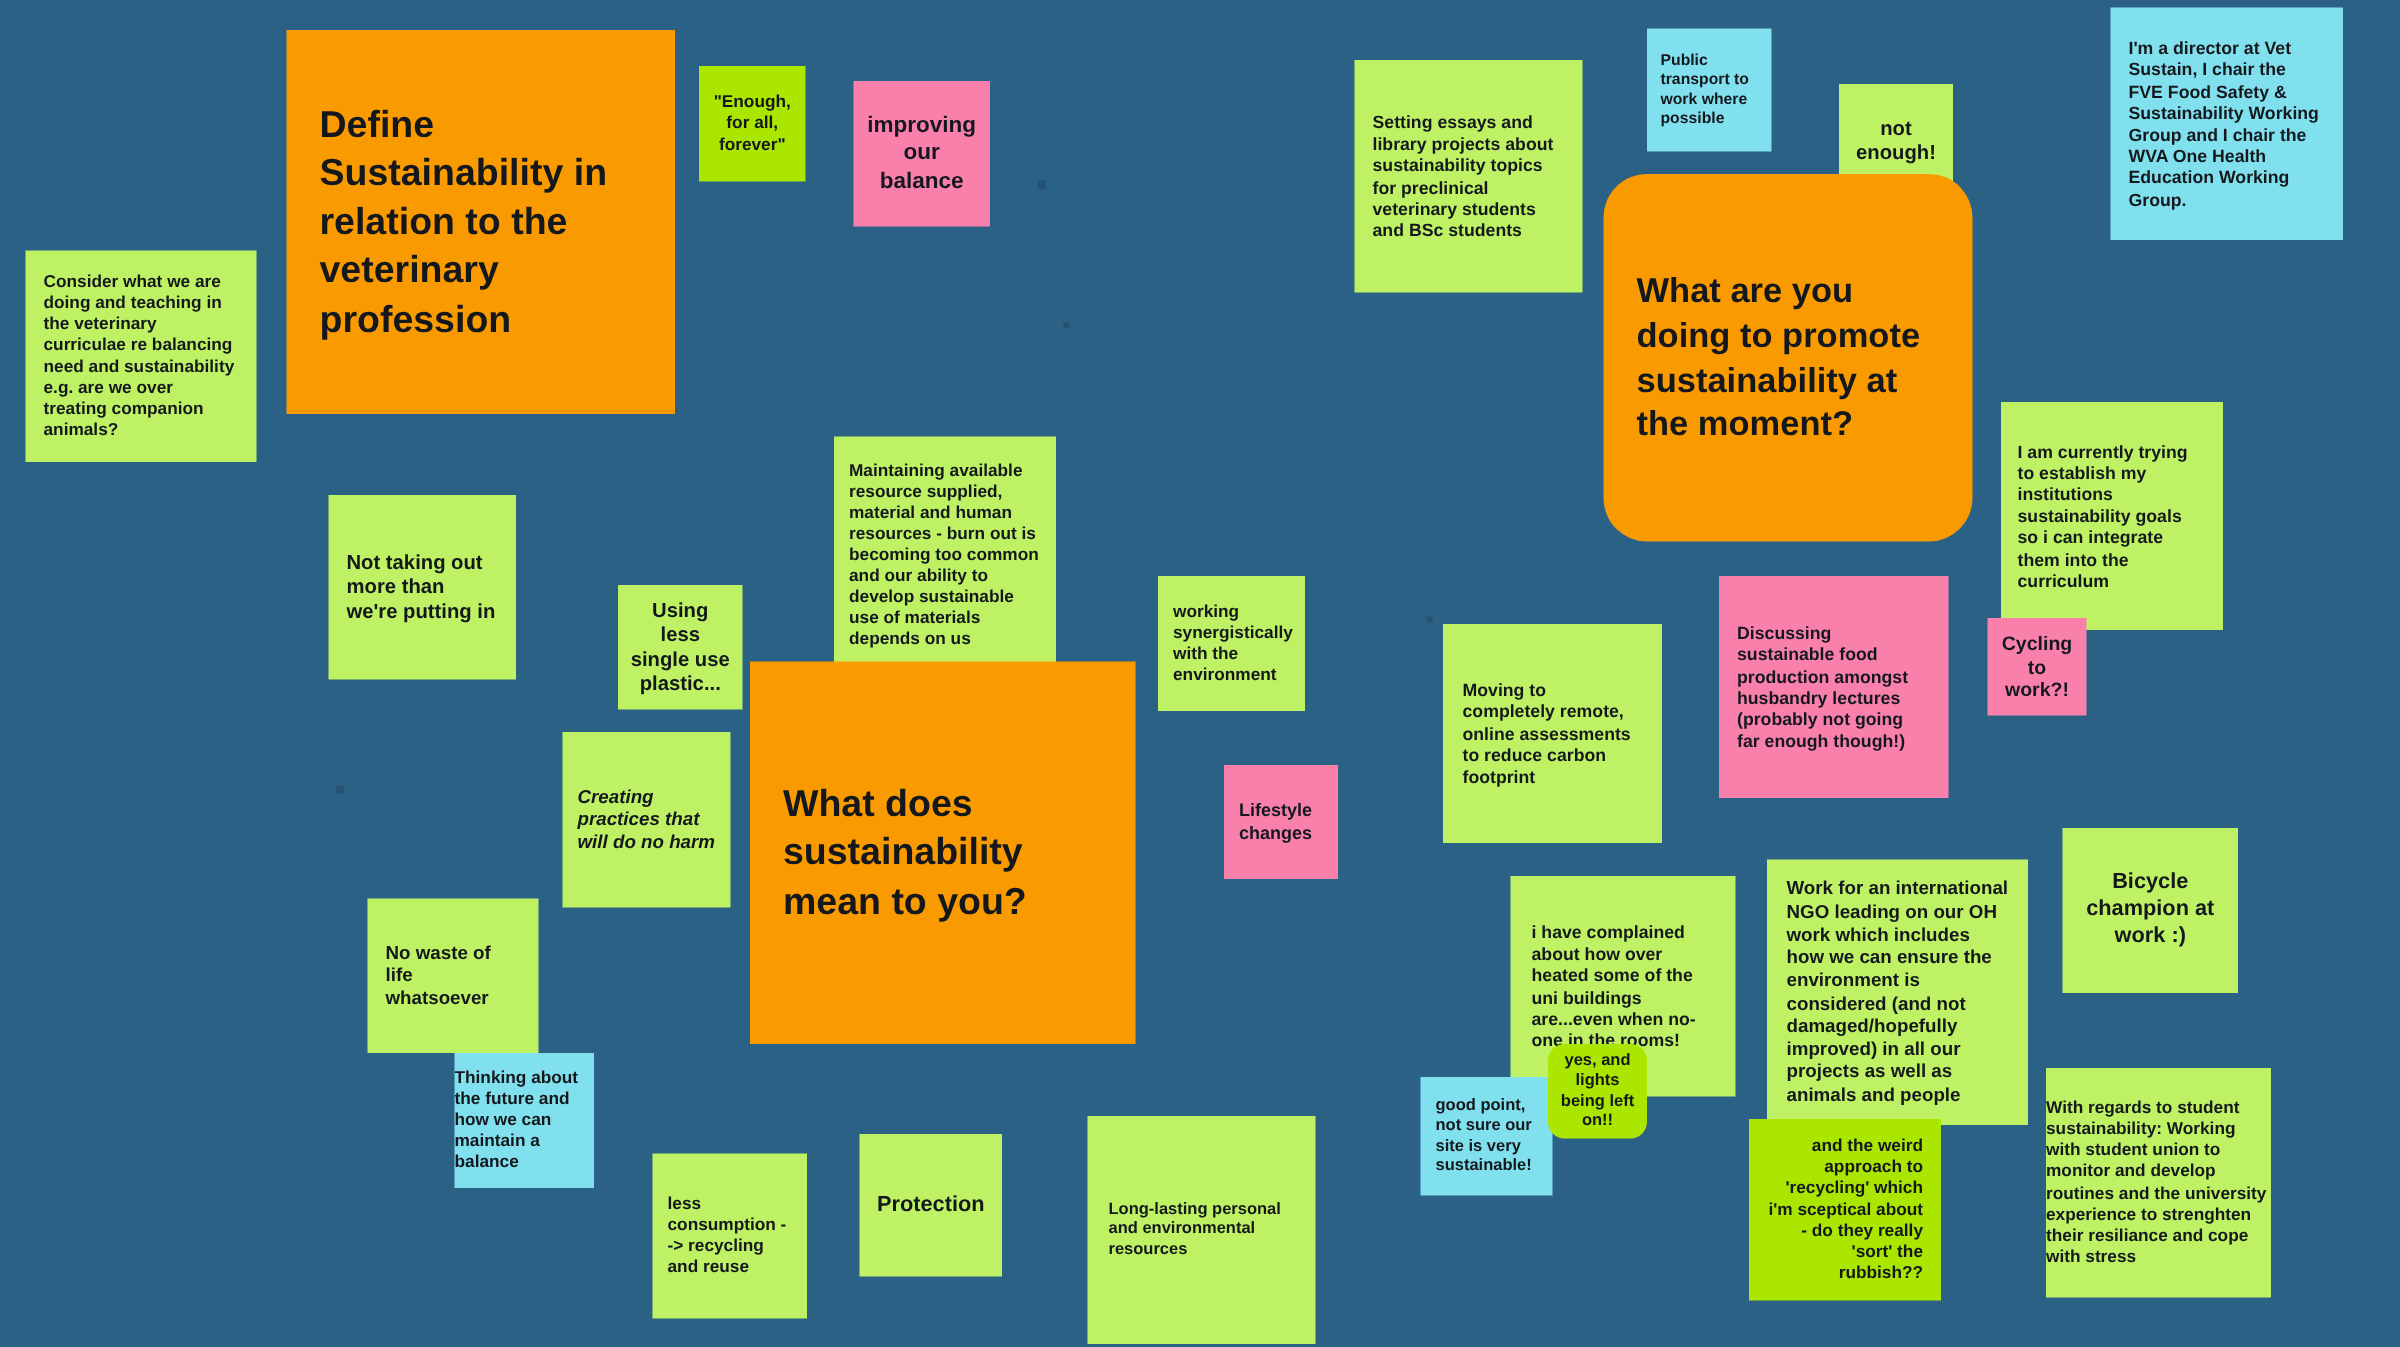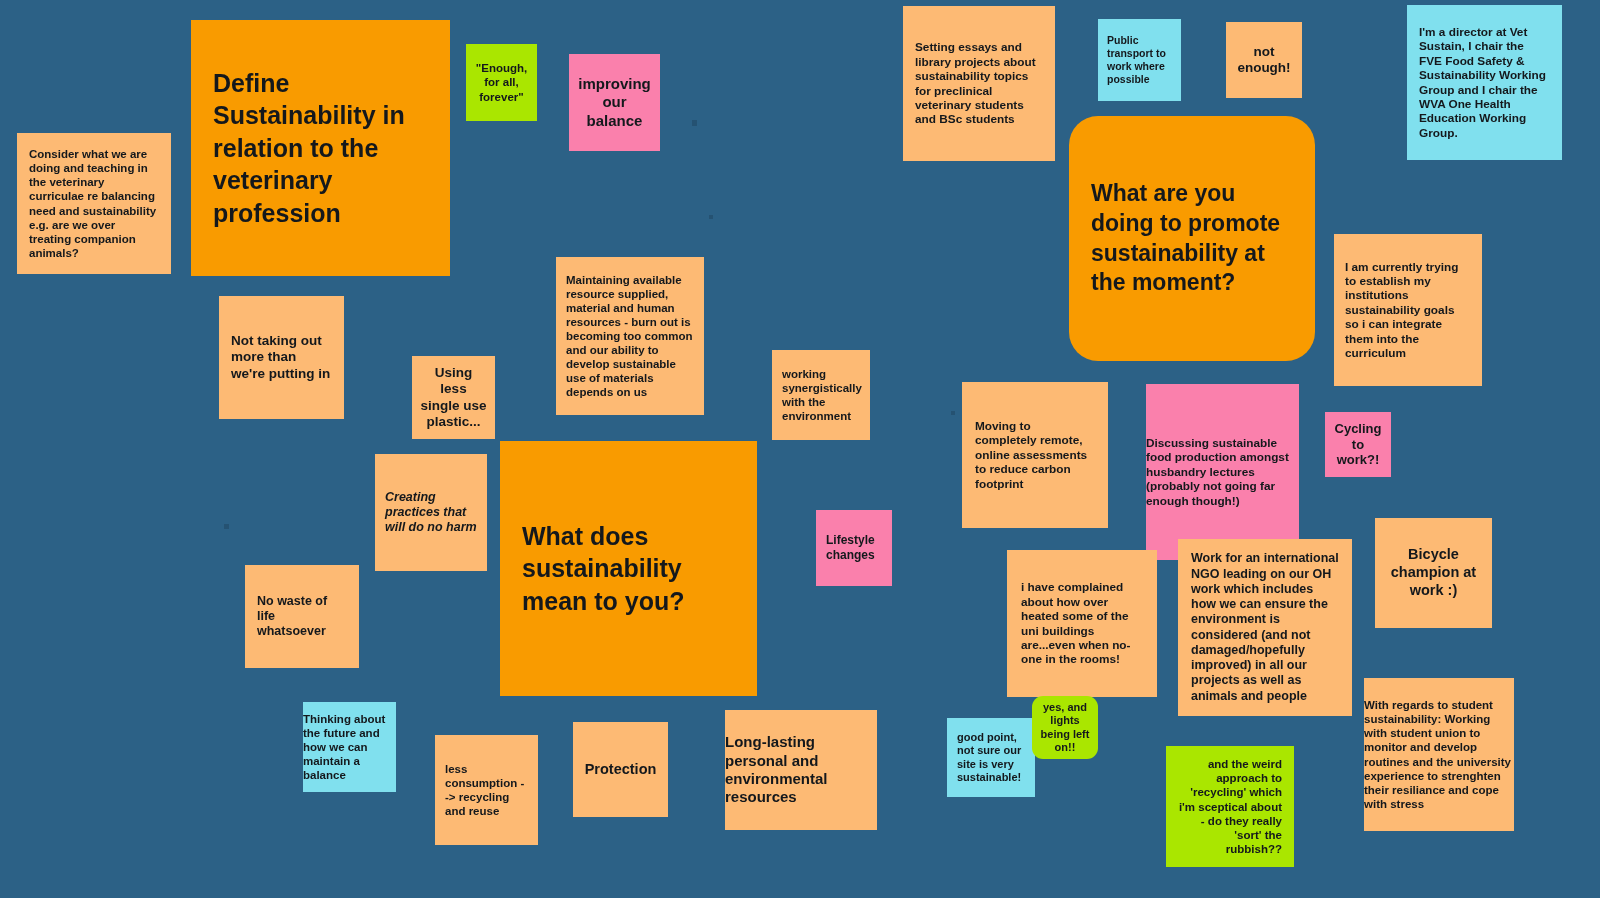--- a/index.html
+++ b/index.html
@@ -19,21 +19,21 @@
     position: absolute;
     box-sizing: border-box;
     color: #14181c;
     font-weight: bold;
     line-height: 1.22;
     white-space: pre-wrap;
     overflow: hidden;
     display: flex;
   }
   
-  .c-yellow { background: #fdba74; }
+  .c-yellow { background: #bef264; margin-top: 34px; }
   .c-orange { background: #f99b00; }
   .c-pink   { background: #fa80ac; }
   .c-cyan   { background: #80e0ee; }
   .c-lime   { background: #aae600; }
 
   
   .a-left   { justify-content: flex-start; text-align: left; }
   .a-center { justify-content: center;     text-align: center; }
   .v-mid    { align-items: center; }
 
@@ -60,29 +60,29 @@
     <div class="note c-yellow a-center v-mid" style="left: 412px; top: 356px; width: 83px; height: 83px; font-size: 13.5px; padding: 8px; color: rgb(20, 24, 28);">Using less single use plastic...</div>
     <div class="note c-yellow a-left v-mid" style="left: 556px; top: 257px; width: 148px; height: 158px; font-size: 11.5px; padding: 10px; color: rgb(20, 24, 28);">Maintaining available resource supplied, material and human resources - burn out is becoming too common and our ability to develop sustainable use of materials depends on us</div>
     <div class="note c-yellow a-left v-mid" style="left: 772px; top: 350px; width: 98px; height: 90px; font-size: 11.5px; padding: 10px; color: rgb(20, 24, 28);">working synergistically with the environment</div>
     <div class="note c-yellow a-left v-mid" style="left: 375px; top: 454px; width: 112px; height: 117px; font-size: 12.5px; padding: 10px; color: rgb(20, 24, 28); font-style: italic;">Creating practices that will do no harm</div>
     <div class="note c-orange a-left v-mid" style="left: 500px; top: 441px; width: 257px; height: 255px; font-size: 25px; padding: 22px; color: rgb(20, 24, 28); line-height: 1.3;">What does sustainability mean to you?</div>
     <div class="note c-pink a-left v-mid" style="left: 816px; top: 510px; width: 76px; height: 76px; font-size: 12px; padding: 10px; color: rgb(20, 24, 28);">Lifestyle changes</div>
     <div class="note c-yellow a-left v-mid" style="left: 245px; top: 565px; width: 114px; height: 103px; font-size: 12.5px; padding: 12px; color: rgb(20, 24, 28);">No waste of life whatsoever</div>
     <div class="note c-cyan a-left v-mid" style="left: 303px; top: 702px; width: 93px; height: 90px; font-size: 11.5px; padding: 0; color: rgb(20, 24, 28);">Thinking about the future and how we can maintain a balance</div>
     <div class="note c-yellow a-left v-mid" style="left: 435px; top: 735px; width: 103px; height: 110px; font-size: 11.5px; padding: 10px; color: rgb(20, 24, 28);">less consumption --&gt; recycling and reuse</div>
     <div class="note c-yellow a-center v-mid" style="left: 573px; top: 722px; width: 95px; height: 95px; font-size: 14.5px; padding: 8px; color: rgb(20, 24, 28);">Protection</div>
-    <div class="note c-yellow a-left v-mid" style="left: 725px; top: 710px; width: 152px; height: 120px; font-size: 15px; color: rgb(20, 24, 28);">Long-lasting personal and environmental resources</div>
+    <div class="note c-yellow a-left v-mid" style="left: 725px; top: 710px; width: 152px; height: 152px; font-size: 11px; padding: 14px; color: rgb(20, 24, 28);">Long-lasting personal and environmental resources</div>
     <div class="note c-yellow a-left v-mid" style="left: 903px; top: 6px; width: 152px; height: 155px; font-size: 11.8px; padding: 12px; color: rgb(20, 24, 28);">Setting essays and library projects about sustainability topics for preclinical veterinary students and BSc students</div>
     <div class="note c-cyan a-left v-mid" style="left: 1098px; top: 19px; width: 83px; height: 82px; font-size: 10.5px; padding: 9px; color: rgb(20, 24, 28);">Public transport to work where possible</div>
     <div class="note c-yellow a-center v-mid" style="left: 1226px; top: 22px; width: 76px; height: 76px; font-size: 13.5px; padding: 6px; color: rgb(20, 24, 28);">not enough!</div>
     <div class="note c-cyan a-left v-mid" style="left: 1363px; top: 5px; width: 155px; height: 155px; font-size: 11.8px; padding: 12px; color: rgb(20, 24, 28); margin-left: 44px;">I'm a director at Vet Sustain, I chair the FVE Food Safety &amp; Sustainability Working Group and I chair the WVA One Health Education Working Group.</div>
     <div class="note c-orange a-left v-mid" style="left: 1069px; top: 116px; width: 246px; height: 245px; font-size: 23px; padding: 22px; color: rgb(20, 24, 28); line-height: 1.3; border-radius: 29px;">What are you doing to promote sustainability at the moment?</div>
     <div class="note c-yellow a-left v-mid" style="left: 1334px; top: 234px; width: 148px; height: 152px; font-size: 11.8px; padding: 11px; color: rgb(20, 24, 28);">I am currently trying to establish my institutions sustainability goals so i can integrate them into the curriculum</div>
     <div class="note c-yellow a-left v-mid" style="left: 962px; top: 382px; width: 146px; height: 146px; font-size: 11.8px; padding: 13px; color: rgb(20, 24, 28);">Moving to completely remote, online assessments to reduce carbon footprint</div>
-    <div class="note c-pink a-left v-mid" style="left: 1146px; top: 384px; width: 153px; height: 176px; font-size: 11.8px; padding: 0; color: rgb(20, 24, 28);">Discussing sustainable food production amongst husbandry lectures (probably not going far enough though!)</div>
+    <div class="note c-pink a-left v-mid" style="left: 1146px; top: 384px; width: 153px; height: 148px; font-size: 11.8px; padding: 12px; color: rgb(20, 24, 28);">Discussing sustainable food production amongst husbandry lectures (probably not going far enough though!)</div>
     <div class="note c-pink a-center v-mid" style="left: 1325px; top: 412px; width: 66px; height: 65px; font-size: 13px; padding: 5px; color: rgb(20, 24, 28);">Cycling to work?!</div>
     <div class="note c-yellow a-left v-mid" style="left: 1007px; top: 550px; width: 150px; height: 147px; font-size: 11.8px; padding: 14px; color: rgb(20, 24, 28);">i have complained about how over heated some of the uni buildings are...even when no-one in the rooms!</div>
     <div class="note c-yellow a-left v-mid" style="left: 1178px; top: 539px; width: 174px; height: 177px; font-size: 12.5px; padding: 13px; color: rgb(20, 24, 28);">Work for an international NGO leading on our OH work which includes how we can ensure the environment is considered (and not damaged/hopefully improved) in all our projects as well as animals and people</div>
     <div class="note c-yellow a-center v-mid" style="left: 1375px; top: 518px; width: 117px; height: 110px; font-size: 14.5px; padding: 8px; color: rgb(20, 24, 28);">Bicycle champion at work :)</div>
     <div class="note c-cyan a-left v-mid" style="left: 947px; top: 718px; width: 88px; height: 79px; font-size: 11px; padding: 10px; color: rgb(20, 24, 28);">good point, not sure our site is very sustainable!</div>
     <div class="note c-lime a-center v-mid" style="left: 1032px; top: 696px; width: 66px; height: 63px; font-size: 11px; padding: 5px; color: rgb(20, 24, 28); border-radius: 11px;">yes, and lights being left on!!</div>
     <div class="note c-lime a-left v-mid" style="left: 1166px; top: 746px; width: 128px; height: 121px; font-size: 11.5px; padding: 12px; color: rgb(20, 24, 28); text-align: right;">and the weird approach to 'recycling' which i'm sceptical about - do they really 'sort' the rubbish??</div>
     <div class="note c-yellow a-left v-mid" style="left: 1364px; top: 678px; width: 150px; height: 153px; font-size: 11.5px; color: rgb(20, 24, 28);">With regards to student sustainability: Working with student union to monitor and develop routines and the university experience to strenghten their resiliance and cope with stress</div>
   </div>
 

